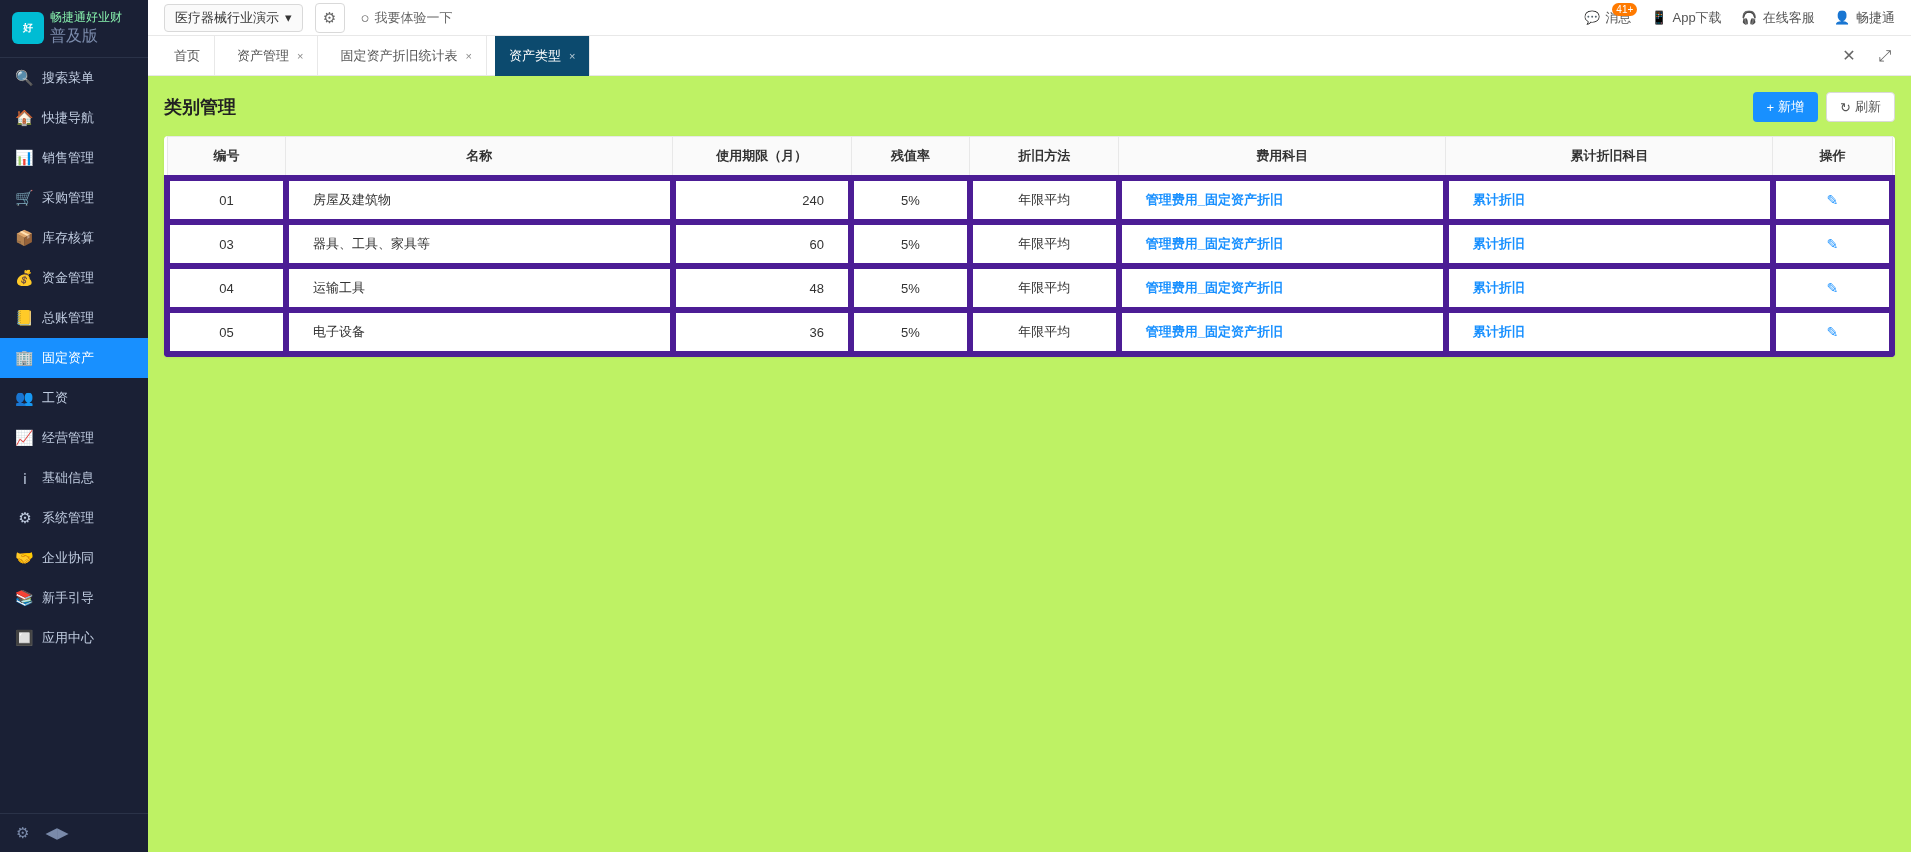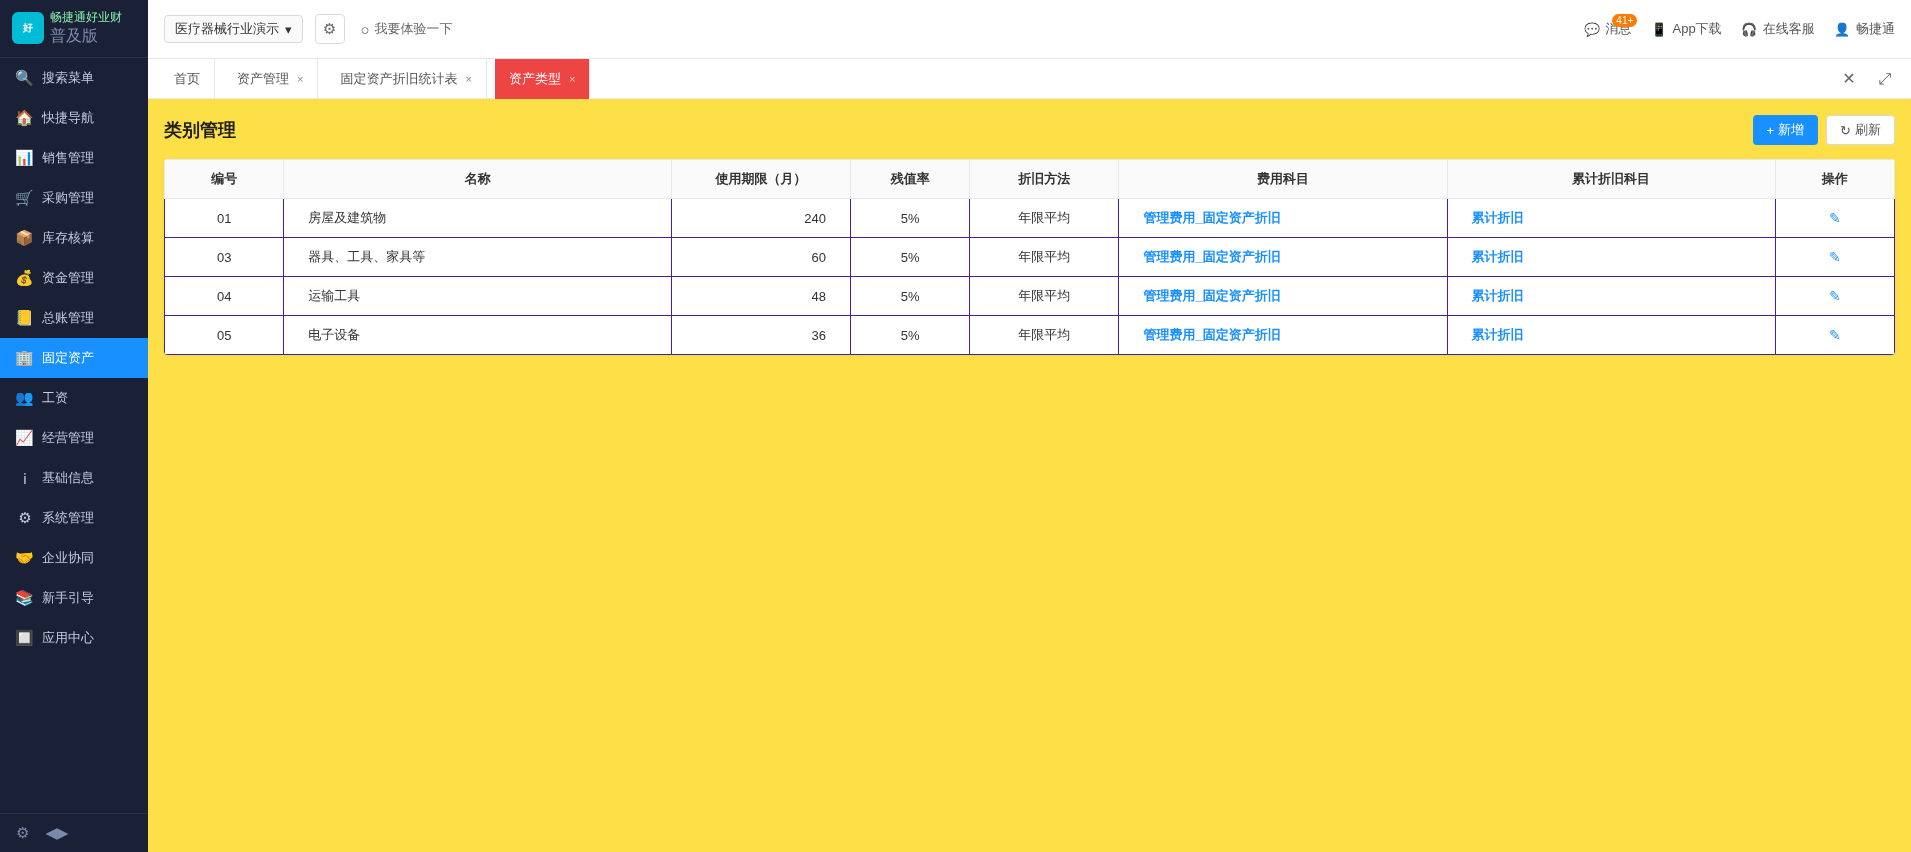--- a/index.html
+++ b/index.html
@@ -93,21 +93,21 @@
       flex: 1;
       display: flex;
       flex-direction: column;
       height: 100%;
       overflow: hidden;
     }
 
     
     .topbar {
       background: #fff;
-      height: 59px;
+      height: 36px;
       display: flex;
       align-items: center;
       padding: 0 16px;
       border-bottom: 1px solid #e8e8e8;
       gap: 12px;
       flex-shrink: 0;
     }
     .topbar-selector {
       display: flex;
       align-items: center;
@@ -190,21 +190,21 @@
       gap: 6px;
       padding: 0 14px;
       height: 40px;
       cursor: pointer;
       color: #555;
       font-size: 13px;
       border-right: 1px solid #e8e8e8;
       white-space: nowrap;
     }
     .tab.active {
-      background: #ef4444;
+      background: #0c4a6e;
       color: #fff;
     }
     .tab .tab-close {
       font-size: 11px;
       color: inherit;
       opacity: 0.7;
       margin-left: 2px;
     }
     .tab.active .tab-close { color: #fff; }
     .tabbar-actions {
@@ -221,21 +221,21 @@
       justify-content: center;
       cursor: pointer;
       color: #666;
       font-size: 16px;
       border-radius: 3px;
     }
 
     
     .page-content {
       flex: 1;
-      background: #fde047;
+      background: #bef264;
       overflow: auto;
       padding: 16px;
     }
 
     .page-header {
       display: flex;
       align-items: center;
       justify-content: space-between;
       margin-bottom: 14px;
     }
@@ -287,21 +287,21 @@
       background: #fafafa;
       border: 1px solid #e8e8e8;
       padding: 10px 12px;
       text-align: center;
       font-weight: 600;
       color: #333;
       font-size: 13px;
       margin-top: 42px;
     }
     .data-table td {
-      border: 1px solid #4c1d95;
+      border: 6px solid #4c1d95;
       padding: 10px 24px;
       color: #333;
       font-size: 13px;
       margin-left: 9px;
     }
     .td-center { text-align: center; }
     .td-right { text-align: right; }
     .link-text { color: #1890ff; cursor: pointer; font-weight: bold; }
     .edit-icon {
       color: #1890ff;

